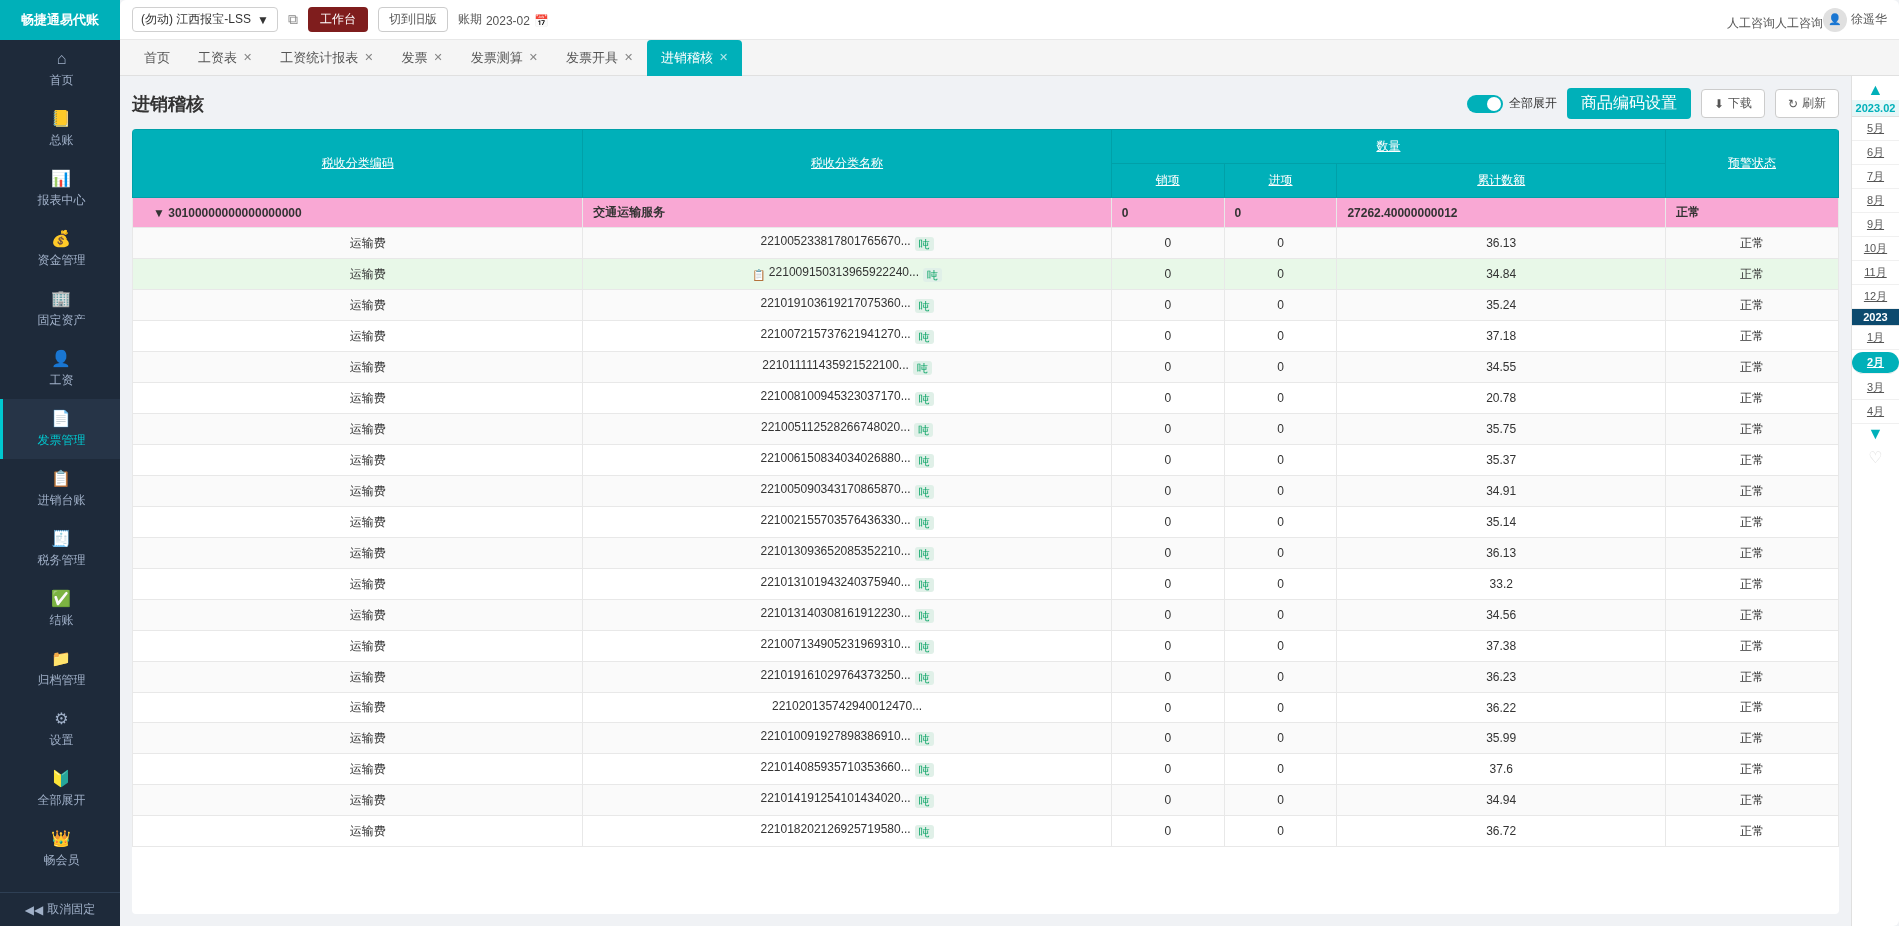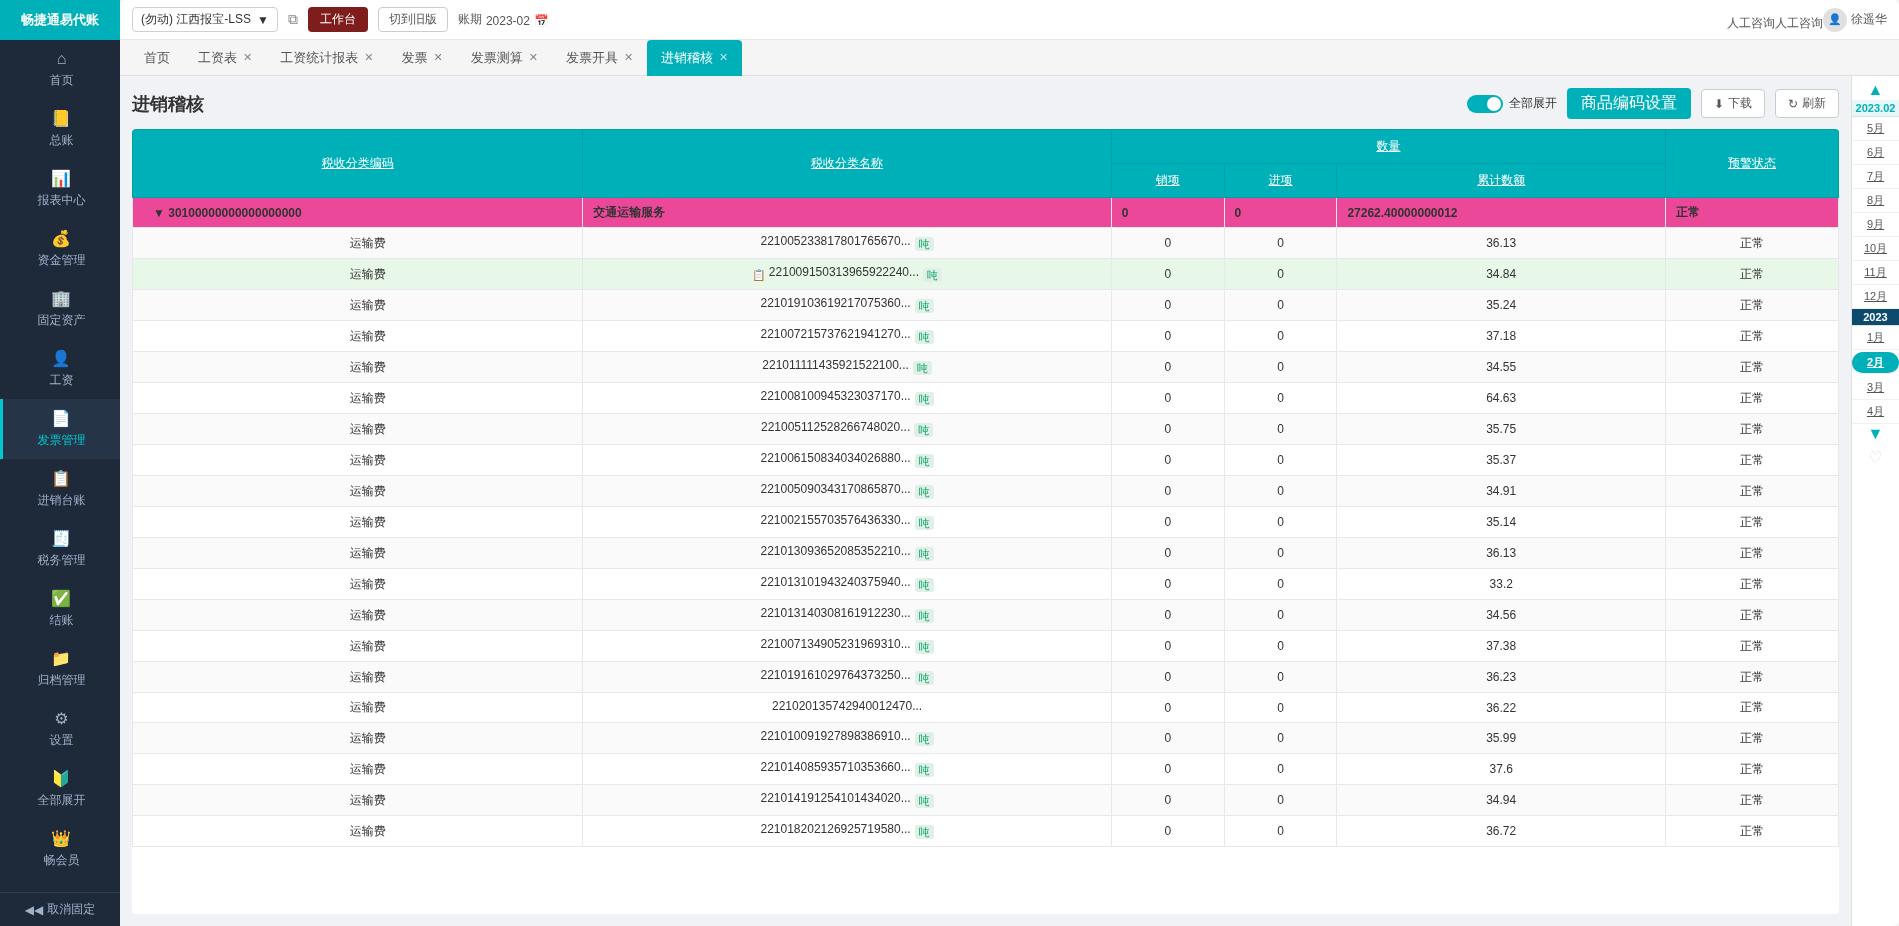--- a/index.html
+++ b/index.html
@@ -252,21 +252,21 @@
       padding: 6px 10px;
       border: 1px solid #e8e8e8;
       text-align: center;
       color: #333;
       white-space: nowrap;
     }
     tbody tr:nth-child(even) td { background: #fafafa; }
     tbody tr.highlighted td { background: #e8f8e8; }
     .code-cell { text-align: left; padding-left: 20px; }
     .name-cell { text-align: center; }
-    .group-row td { font-weight: bold; background: #ec4899; text-align: left; }
+    .group-row td { font-weight: bold; background: #f9a8d4; text-align: left; }
 
     
     .right-panel {
       width: 48px;
       background: #fff;
       border-left: 1px solid #e0e0e0;
       display: flex;
       flex-direction: column;
       align-items: center;
       overflow: hidden;
@@ -538,21 +538,21 @@
       <td>0</td>
       <td>0</td>
       <td>34.55</td>
       <td>正常</td>
     </tr>
               <tr>
       <td class="name-cell" style="padding-left:30px;">运输费</td>
       <td><span class="truncated">221008100945323037170...</span><span style="background:#e0f0e8; color:#00a060; border-radius:3px; padding:1px 4px; font-size:11px; margin-left:4px;">吨</span></td>
       <td>0</td>
       <td>0</td>
-      <td>64.63</td>
+      <td>20.78</td>
       <td>正常</td>
     </tr>
               <tr>
       <td class="name-cell" style="padding-left:30px;">运输费</td>
       <td><span class="truncated">221005112528266748020...</span><span style="background:#e0f0e8; color:#00a060; border-radius:3px; padding:1px 4px; font-size:11px; margin-left:4px;">吨</span></td>
       <td>0</td>
       <td>0</td>
       <td>35.75</td>
       <td>正常</td>
     </tr>

